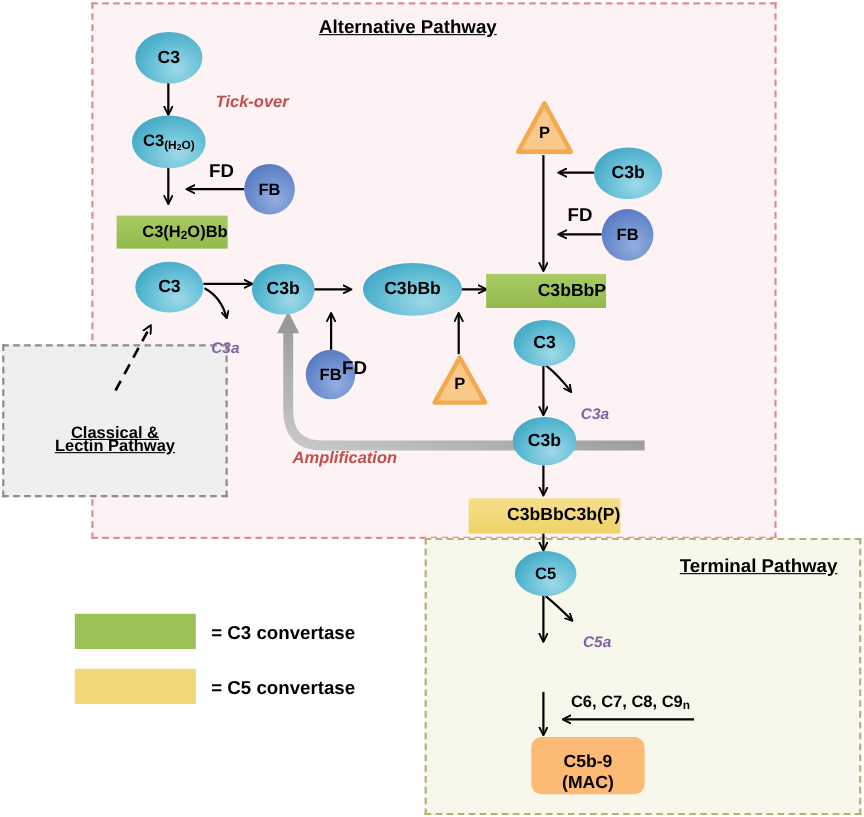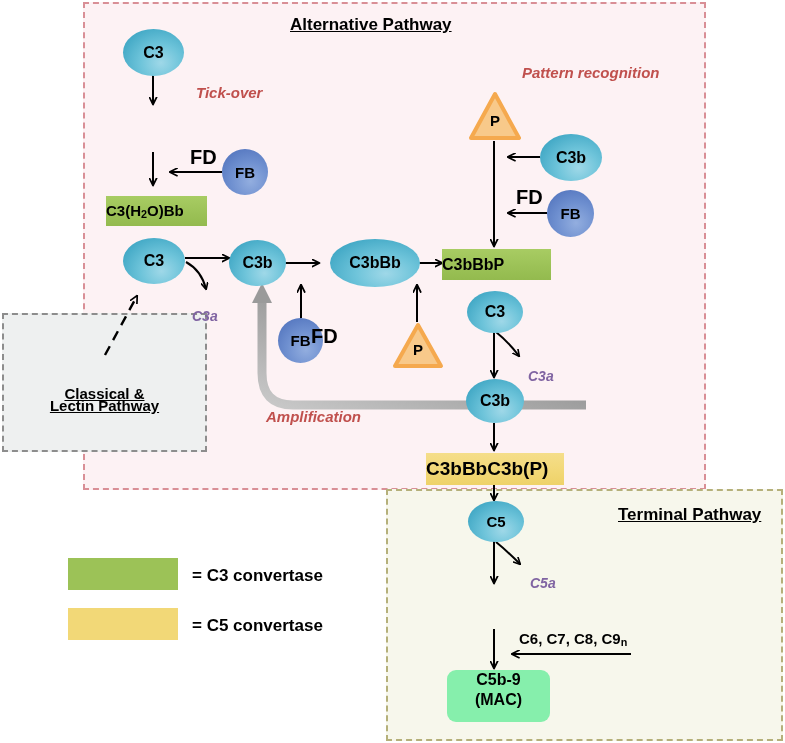--- a/index.html
+++ b/index.html
@@ -16,35 +16,35 @@
   #cl-panel{left:2px;top:313px;width:205px;height:139px;
             border:2px dashed #8d8d8d;background:#eef0f0;}
 
   
   .section-title{position:absolute;font-weight:bold;font-size:17px;color:#000;
        text-decoration:underline;white-space:nowrap;}
   .phase-label{position:absolute;font-style:italic;font-weight:bold;
        font-size:15px;color:#c0504d;white-space:nowrap;}
   .frag-label{position:absolute;font-style:italic;font-weight:bold;
        font-size:14px;color:#8064a2;white-space:nowrap;margin-top:18px;}
-  .cofactor{position:absolute;font-weight:bold;font-size:20px;color:#000;
+  .cofactor{position:absolute;font-weight:bold;font-size:17px;color:#000;
        white-space:nowrap;}
 
   
   .ellipse{position:absolute;display:flex;align-items:center;justify-content:center;
      border-radius:50%;font-weight:bold;color:#000;text-align:center;
      background:radial-gradient(ellipse at 62% 72%, #9fd8e8 0%, #6ec4da 38%, #43a9c6 78%, #3a9cba 100%);}
   .circ{position:absolute;display:flex;align-items:center;justify-content:center;
      border-radius:50%;font-weight:bold;color:#000;
      background:radial-gradient(circle at 62% 70%, #93aedf 0%, #6f90d0 45%, #4a6cb8 100%);}
-  .boxnode{position:absolute;display:flex;align-items:center;justify-content:flex-start;
+  .boxnode{position:absolute;display:flex;align-items:center;justify-content:flex-end;
      font-weight:bold;color:#000;text-align:center;box-sizing:border-box;}
   .green{background:linear-gradient(180deg,#a8cc63 0%,#9cc257 55%,#93ba4e 100%);}
   .yellow{background:linear-gradient(180deg,#f5de8a 0%,#f2d877 55%,#eed268 100%);}
-  .purple{background:#86efac;border-radius:9px;}
+  .purple{background:#fdba74;border-radius:9px;margin-left:36px;}
   .tri{position:absolute;}
   .tri .lbl{position:absolute;left:0;right:0;font-weight:bold;font-size:15px;
      text-align:center;color:#000;}
 
   
   .swatch{position:absolute;}
   .legend-text{position:absolute;font-weight:bold;font-size:17px;color:#000;
      white-space:nowrap;}
 
   svg.layer{position:absolute;left:0;top:0;width:785px;height:743px;
@@ -118,25 +118,27 @@
     <line x1="105" y1="355" x2="137" y2="296" stroke="#000" stroke-width="2.4" stroke-dasharray="10,7" marker-end="url(#ah)"></line>
 
     <path d="M586,405 L293,405 Q262,405 262,373 L262,300" fill="none" stroke="url(#ampgrad)" stroke-width="9" stroke-linecap="butt"></path>
     <path d="M262,283 L252,303 L272,303 Z" fill="#9a9a9a"></path>
   </svg>
 
   <div class="section-title" style="left:290px;top:15px;">Alternative Pathway</div>
   <div class="section-title" style="left:618px;top:505px;">Terminal Pathway</div>
 
   <div class="phase-label" style="left:196px;top:84px;">Tick-over</div>
-  <div class="phase-label" style="left:522px;top:64px;">Pattern recognition</div>
   <div class="phase-label" style="left:266px;top:408px;">Amplification</div>
 
   <div class="ellipse" style="left:123px;top:29px;width:61px;height:47px;font-size:16px;">C3</div>
 
+  <div class="ellipse" style="left:120px;top:105px;width:67px;height:48px;font-size:15px;">
+    <span>C3<sub>(H<sub>2</sub>O)</sub></span>
+  </div>
 
   <div class="circ" style="left:222px;top:149px;width:46px;height:46px;font-size:15px;">FB</div>
   <div class="cofactor" style="left:190px;top:146px;">FD</div>
 
   <div class="boxnode green" style="left:106px;top:196px;width:101px;height:30px;font-size:15px;">
     <span>C3(H<sub>2</sub>O)Bb</span>
   </div>
 
   <div class="ellipse" style="left:123px;top:238px;width:62px;height:46px;font-size:16px;">C3</div>
   <div class="frag-label" style="left:192px;top:290px;">C3a</div>
@@ -167,21 +169,21 @@
   <div class="ellipse" style="left:540px;top:134px;width:62px;height:47px;font-size:16px;">C3b</div>
 
   <div class="circ" style="left:547px;top:190px;width:47px;height:47px;font-size:15px;">FB</div>
   <div class="cofactor" style="left:516px;top:186px;">FD</div>
 
   <div class="ellipse" style="left:467px;top:291px;width:56px;height:42px;font-size:16px;">C3</div>
   <div class="frag-label" style="left:528px;top:350px;">C3a</div>
 
   <div class="ellipse" style="left:466px;top:379px;width:58px;height:44px;font-size:16px;">C3b</div>
 
-  <div class="boxnode yellow" style="left:426px;top:453px;width:138px;height:32px;font-size:19px;">C3bBbC3b(P)</div>
+  <div class="boxnode yellow" style="left:426px;top:453px;width:138px;height:32px;font-size:16px;">C3bBbC3b(P)</div>
 
   <div class="ellipse" style="left:468px;top:501px;width:56px;height:41px;font-size:15px;">C5</div>
   <div class="frag-label" style="left:530px;top:557px;">C5a</div>
 
 
   <div class="cofactor" style="left:519px;top:630px;font-size:15px;">
     <span>C6, C7, C8, C9</span><sub>n</sub>
   </div>
 
   <div class="boxnode purple" style="left:447px;top:670px;width:103px;height:52px;

